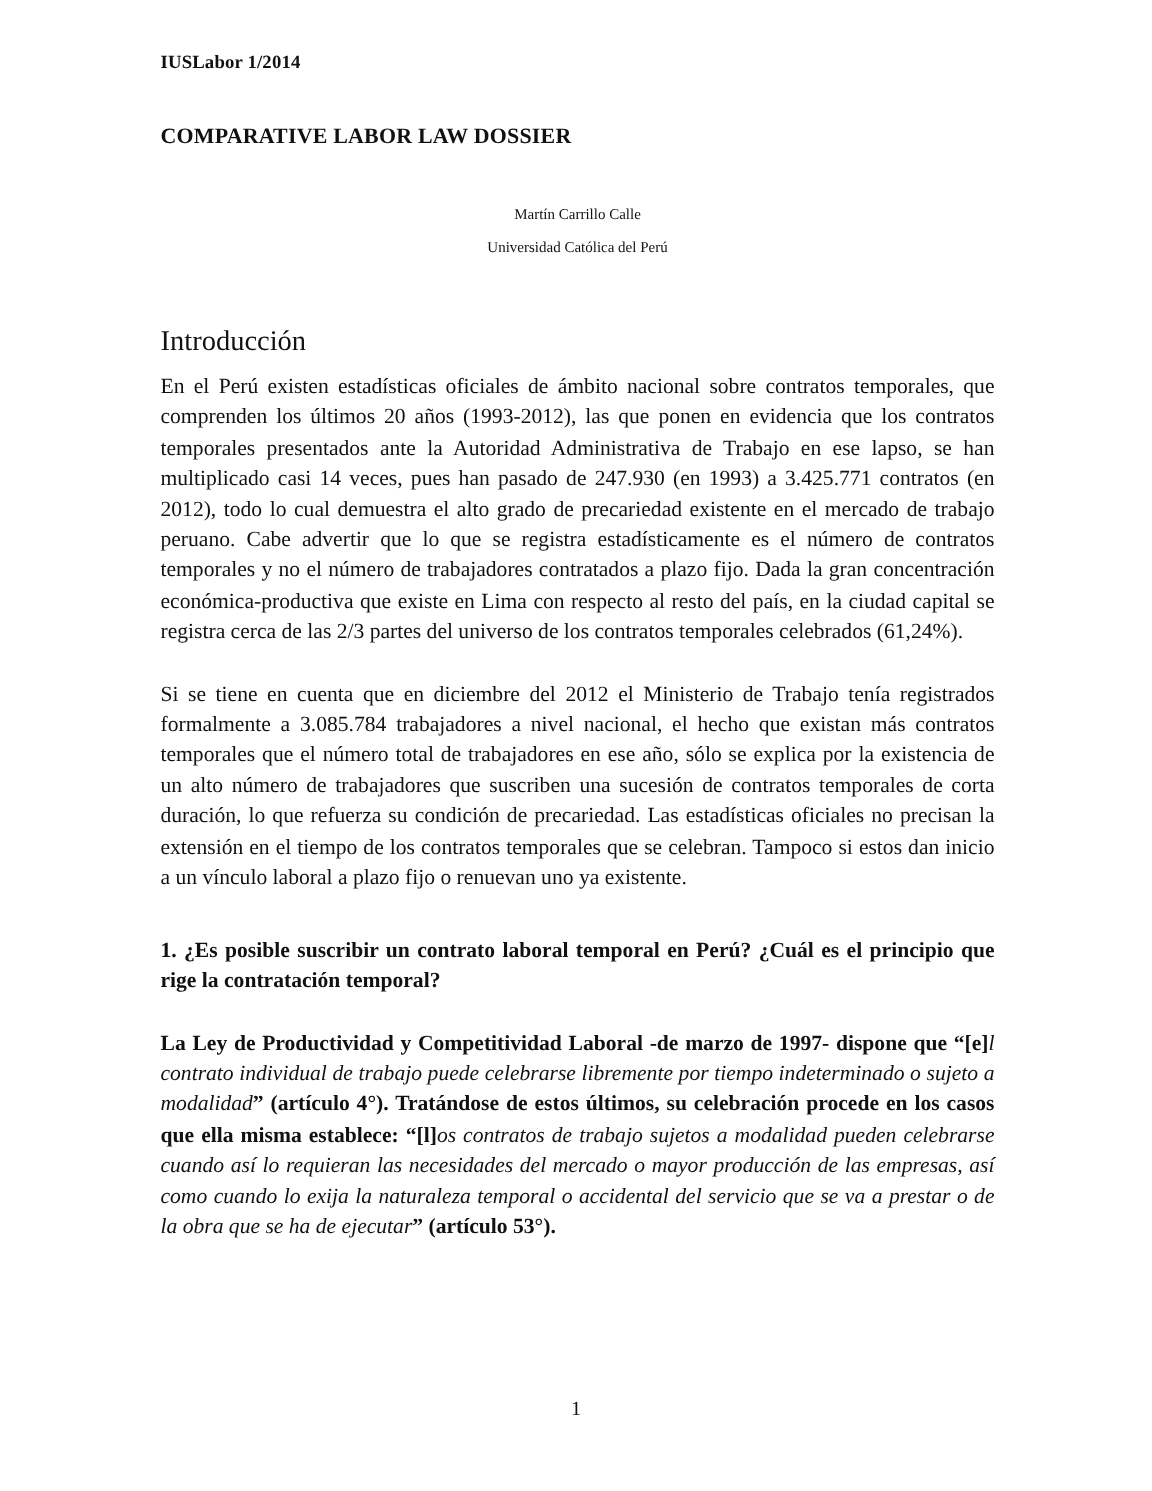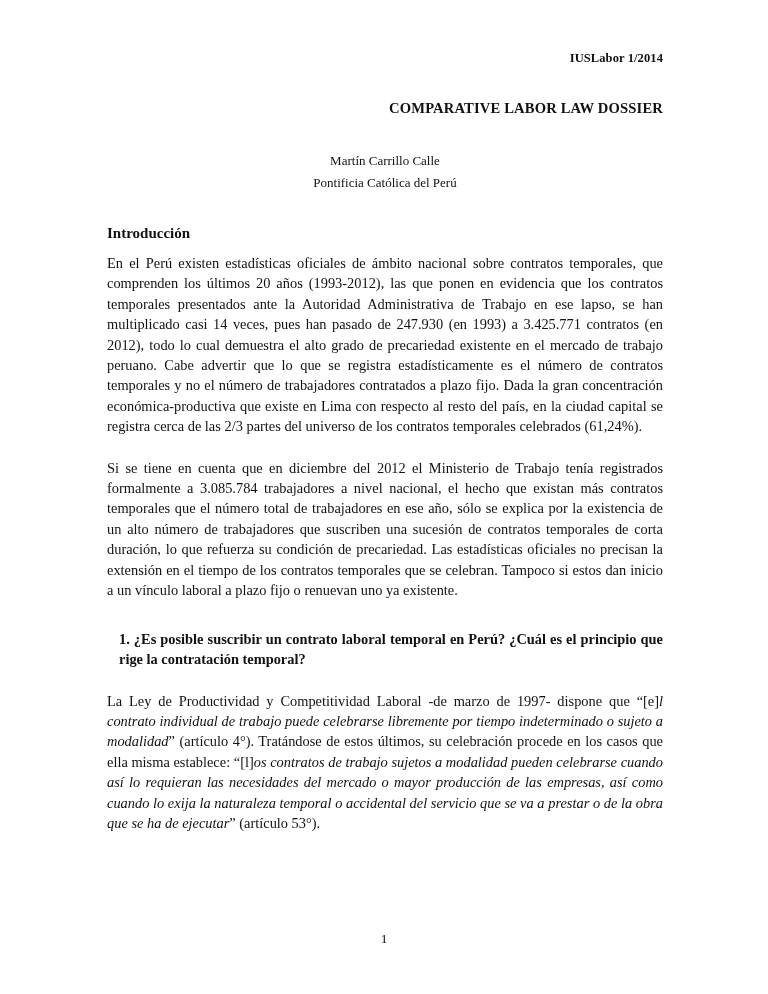--- a/index.html
+++ b/index.html
@@ -24,80 +24,78 @@
 
   
   .content {
     position: absolute;
     left: 107px;
     top: 0;
     width: 556px;
   }
 
   .running-head {
-    margin-top: 51px;
+    margin-top: 34px;
     font-size: 12.5px;
     font-weight: bold;
     letter-spacing: 0.1px;
     line-height: 1.2;
-    text-align: right;
   }
 
   .title-block {
     margin-top: 32px;
-    text-align: right;
+    text-align: left;
   }
   .title-line {
     font-size: 14.6px;
     font-weight: bold;
     line-height: 21px;
     letter-spacing: 0.15px;
   }
 
   .author-block {
     margin-top: 31px;
     text-align: center;
   }
   .author-line {
-    font-size: 13px;
+    font-size: 10px;
     line-height: 21.5px;
   }
 
   .section-heading {
-    margin-top: 30px;
-    font-size: 15px;
-    font-weight: bold;
+    margin-top: 42px;
+    font-size: 19px;
+    font-weight: normal;
     line-height: 20px;
   }
 
   .q-heading {
     margin-top: 28px;
     font-size: 14.4px;
     font-weight: bold;
     line-height: 20.5px;
     text-align: justify;
     text-align-last: left;
-    margin-left: 12px;
   }
 
   p.body-par {
     margin: 0;
     margin-top: 21px;
     font-size: 14.4px;
     line-height: 20.4px;
     text-align: justify;
     text-align-last: left;
     hyphens: none;
   }
   p.body-par.first {
     margin-top: 10px;
   }
 
   .it { font-style: italic; }
-  .ro { font-style: normal; }
+  .ro { font-style: normal; font-weight: bold; }
 
   .page-number {
     position: absolute;
     left: 0;
     right: 0;
     top: 931px;
     text-align: center;
     font-size: 13.5px;
     line-height: 16px;
   }
@@ -109,21 +107,21 @@
   <div class="content">
 
     <div class="running-head">IUSLabor 1/2014</div>
 
     <div class="title-block">
       <div class="title-line">COMPARATIVE LABOR LAW DOSSIER</div>
     </div>
 
     <div class="author-block">
       <div class="author-line">Martín Carrillo Calle</div>
-      <div class="author-line">Pontificia Católica del Perú</div>
+      <div class="author-line">Universidad Católica del Perú</div>
     </div>
 
     <div class="section-heading">Introducción</div>
 
     <p class="body-par first">En el Perú existen estadísticas oficiales de ámbito nacional sobre contratos temporales, que comprenden los últimos 20 años (1993-2012), las que ponen en evidencia que los contratos temporales presentados ante la Autoridad Administrativa de Trabajo en ese lapso, se han multiplicado casi 14 veces, pues han pasado de 247.930 (en 1993) a 3.425.771 contratos (en 2012), todo lo cual demuestra el alto grado de precariedad existente en el mercado de trabajo peruano. Cabe advertir que lo que se registra estadísticamente es el número de contratos temporales y no el número de trabajadores contratados a plazo fijo. Dada la gran concentración económica-productiva que existe en Lima con respecto al resto del país, en la ciudad capital se registra cerca de las 2/3 partes del universo de los contratos temporales celebrados (61,24%).</p>
 
     <p class="body-par">Si se tiene en cuenta que en diciembre del 2012 el Ministerio de Trabajo tenía registrados formalmente a 3.085.784 trabajadores a nivel nacional, el hecho que existan más contratos temporales que el número total de trabajadores en ese año, sólo se explica por la existencia de un alto número de trabajadores que suscriben una sucesión de contratos temporales de corta duración, lo que refuerza su condición de precariedad. Las estadísticas oficiales no precisan la extensión en el tiempo de los contratos temporales que se celebran. Tampoco si estos dan inicio a un vínculo laboral a plazo fijo o renuevan uno ya existente.</p>
 
     <div class="q-heading">1. ¿Es posible suscribir un contrato laboral temporal en Perú? ¿Cuál es el principio que rige la contratación temporal?</div>
 

